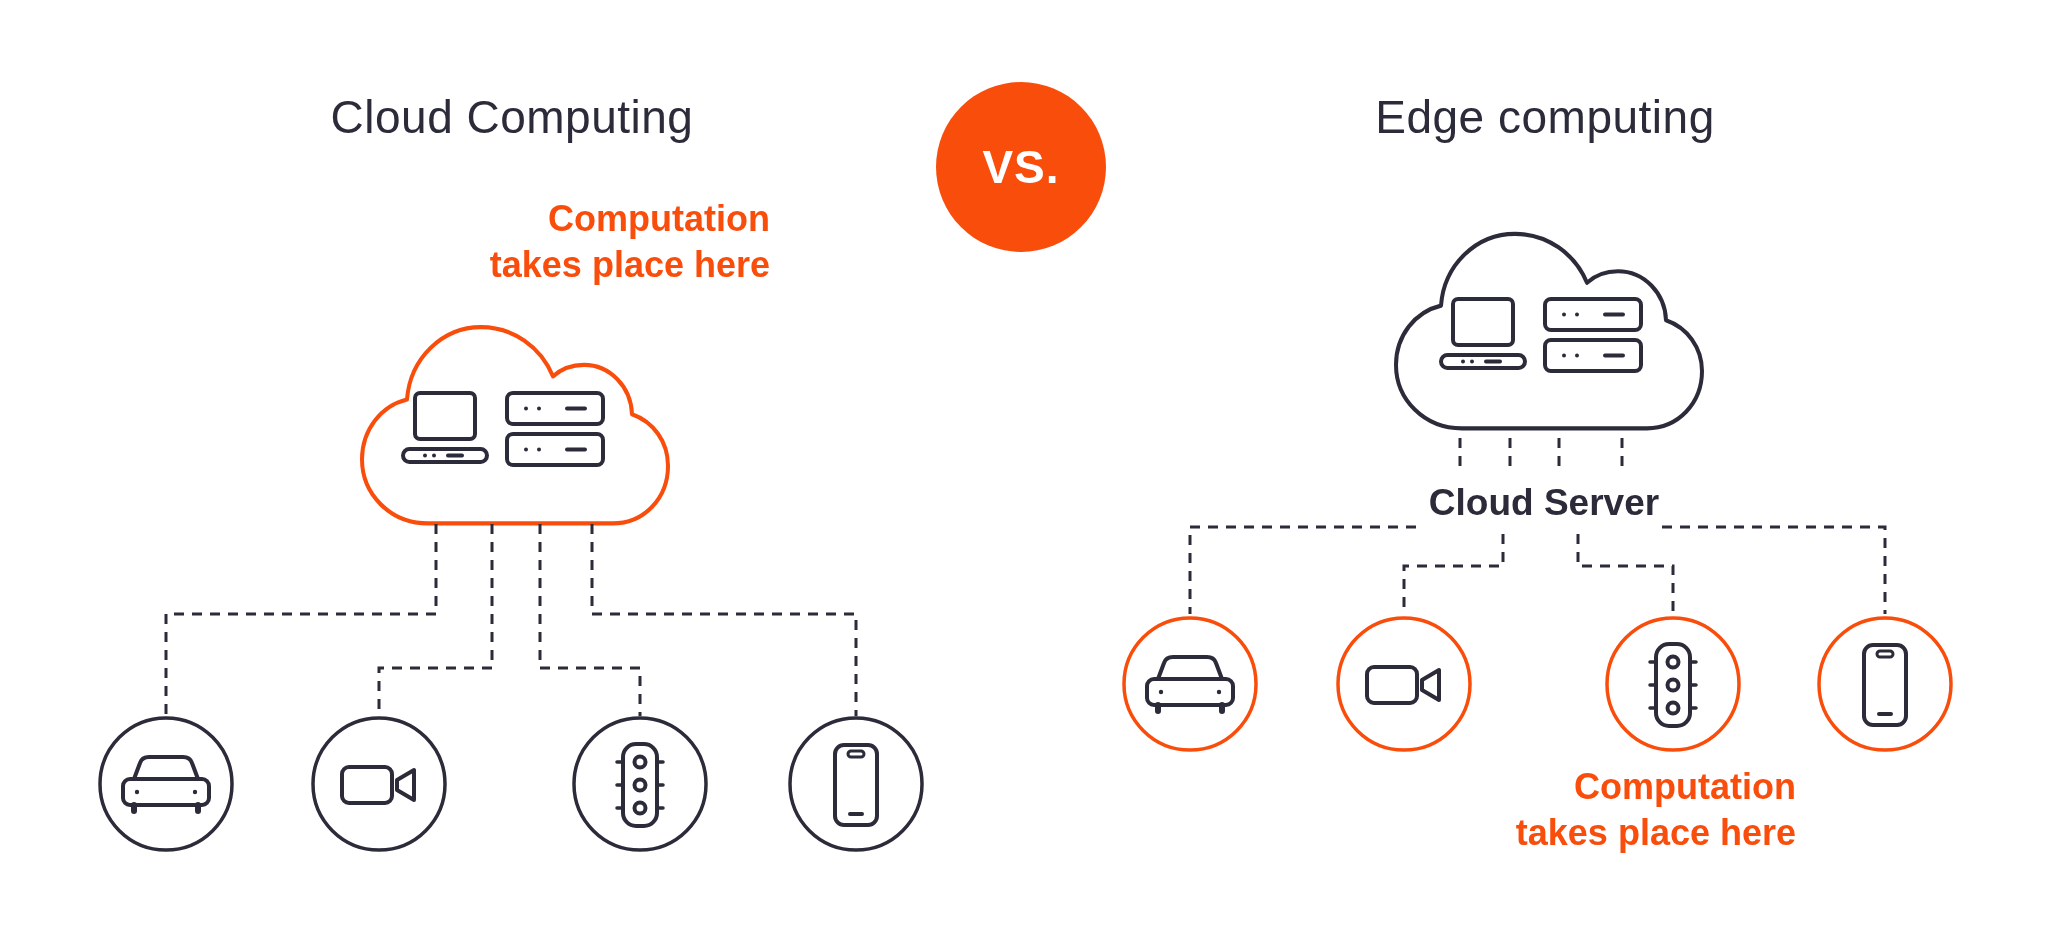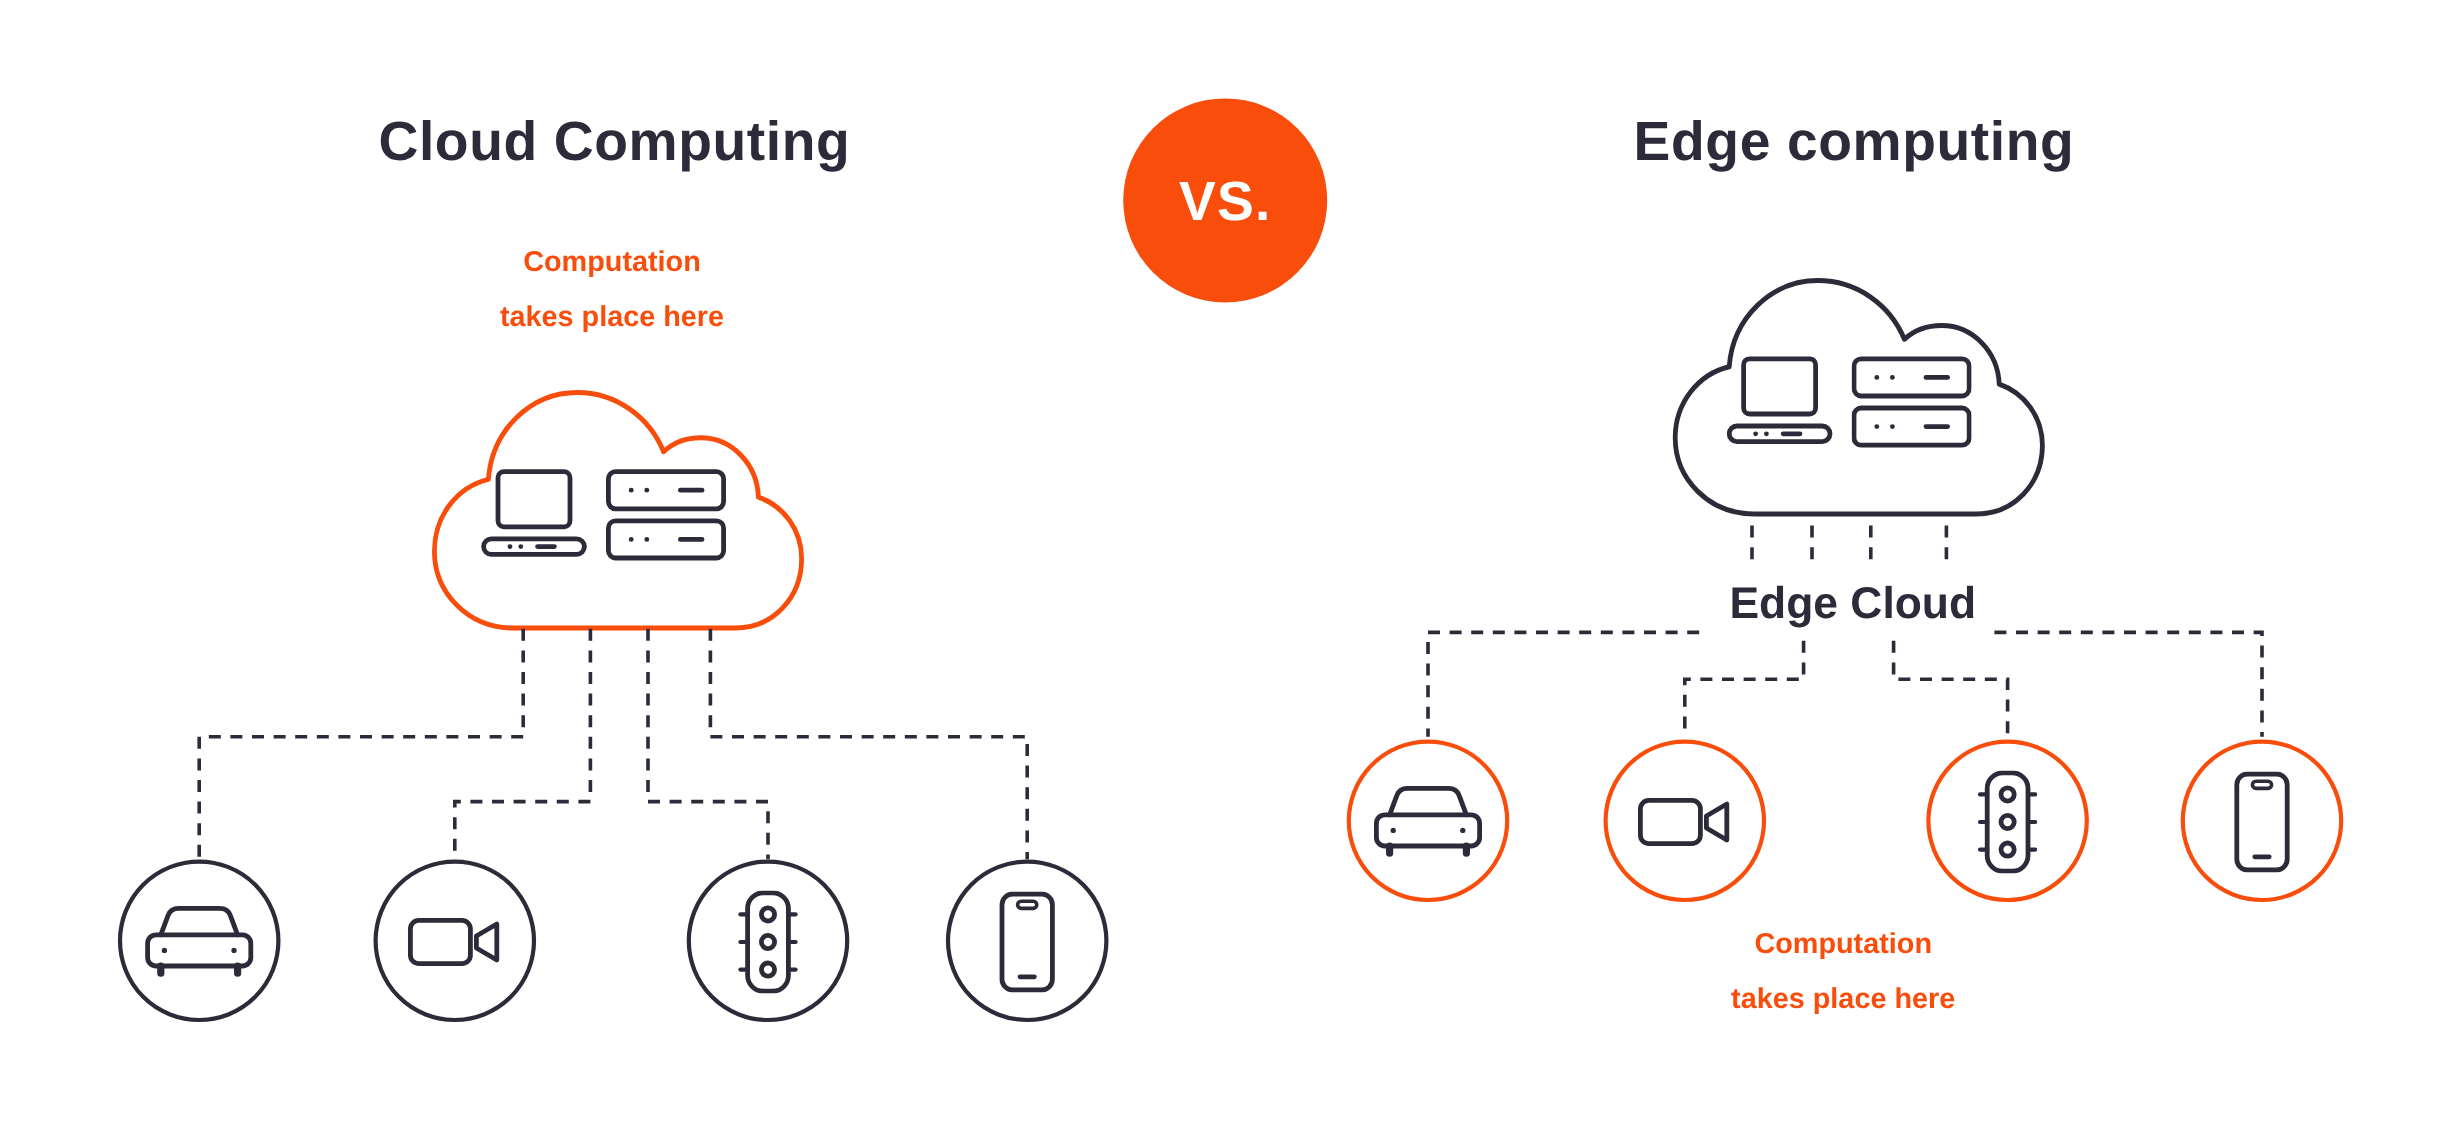--- a/index.html
+++ b/index.html
@@ -22,43 +22,43 @@
   .dash          { stroke-width: 3; stroke-dasharray: 10 8; fill: none; }
   .device-circle { stroke-width: 3.5; fill: none; }
   .icon-dark     { color: var(--dark); }
 
   
   .title {
     position: absolute;
     width: 600px;
     text-align: center;
     font-size: 46px;
-    font-weight: 700;
+    font-weight: 400;
     letter-spacing: 0.5px;
     color: var(--dark);
   }
   .title-left  { left: 212px;  top: 90px; }
   .title-right { left: 1245px; top: 90px; }
 
   .vs-badge {
     position: absolute;
     left: 936px; top: 82px;
     width: 170px; height: 170px;
     border-radius: 50%;
     background: var(--orange);
     color: #ffffff;
     display: flex; align-items: center; justify-content: center;
     font-size: 46px; font-weight: 700; letter-spacing: 1px; text-align: center;
   }
 
   .annotation {
     position: absolute;
     width: 520px;
-    text-align: center;
-    font-size: 24px;
+    text-align: right;
+    font-size: 36px;
     font-weight: 700;
     line-height: 46px;
     color: var(--orange);
   }
   .annotation-left  { left: 250px;  top: 196px; }
   .annotation-right { left: 1276px; top: 764px; }
 
   .edge-server-label {
     position: absolute;
     left: 1294px; top: 482px;
@@ -189,20 +189,20 @@
     <span>VS.</span>
   </div>
 
   <div class="title title-right">Edge computing</div>
 
   <div class="annotation annotation-left">
     <div>Computation</div>
     <div>takes place here</div>
   </div>
 
-  <div class="edge-server-label">Edge Cloud</div>
+  <div class="edge-server-label">Cloud Server</div>
 
   <div class="annotation annotation-right">
     <div>Computation</div>
     <div>takes place here</div>
   </div>
 
 </div>
 
 </body></html>

